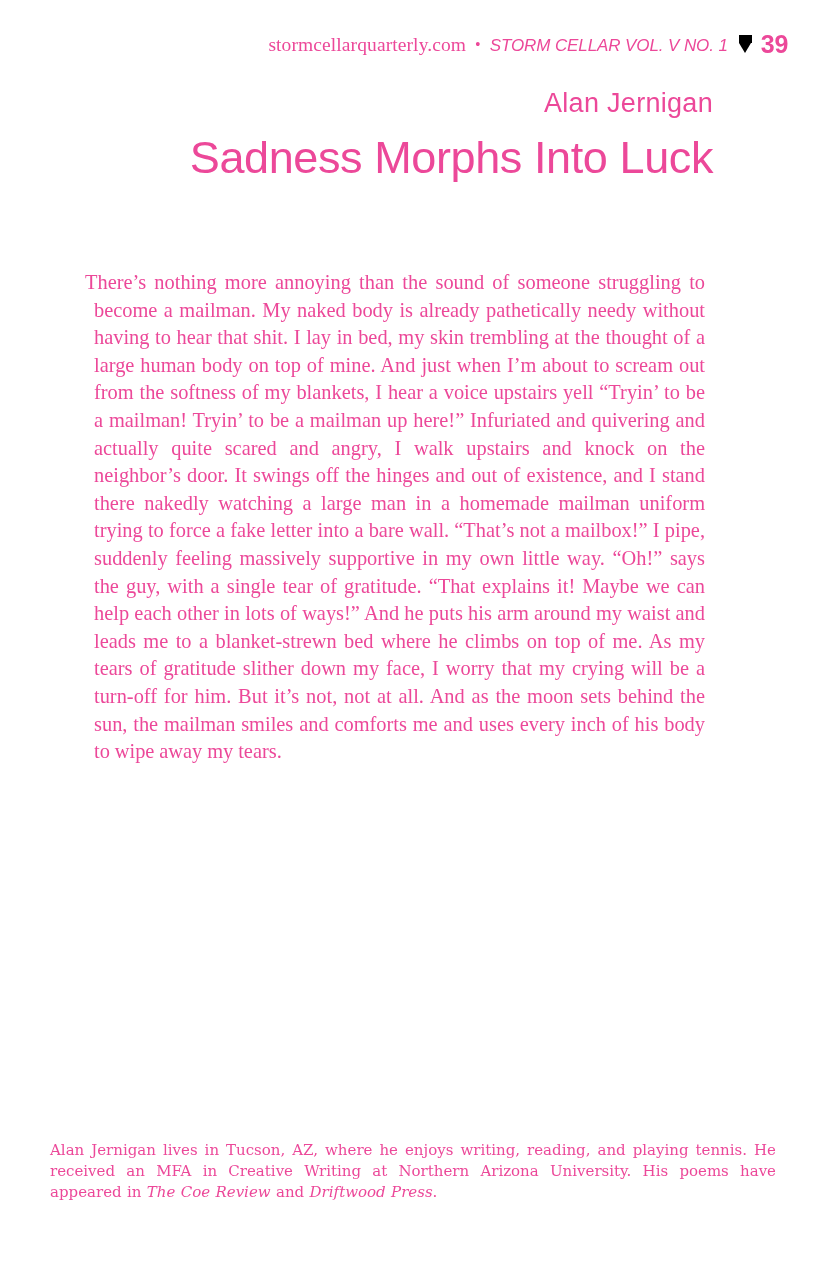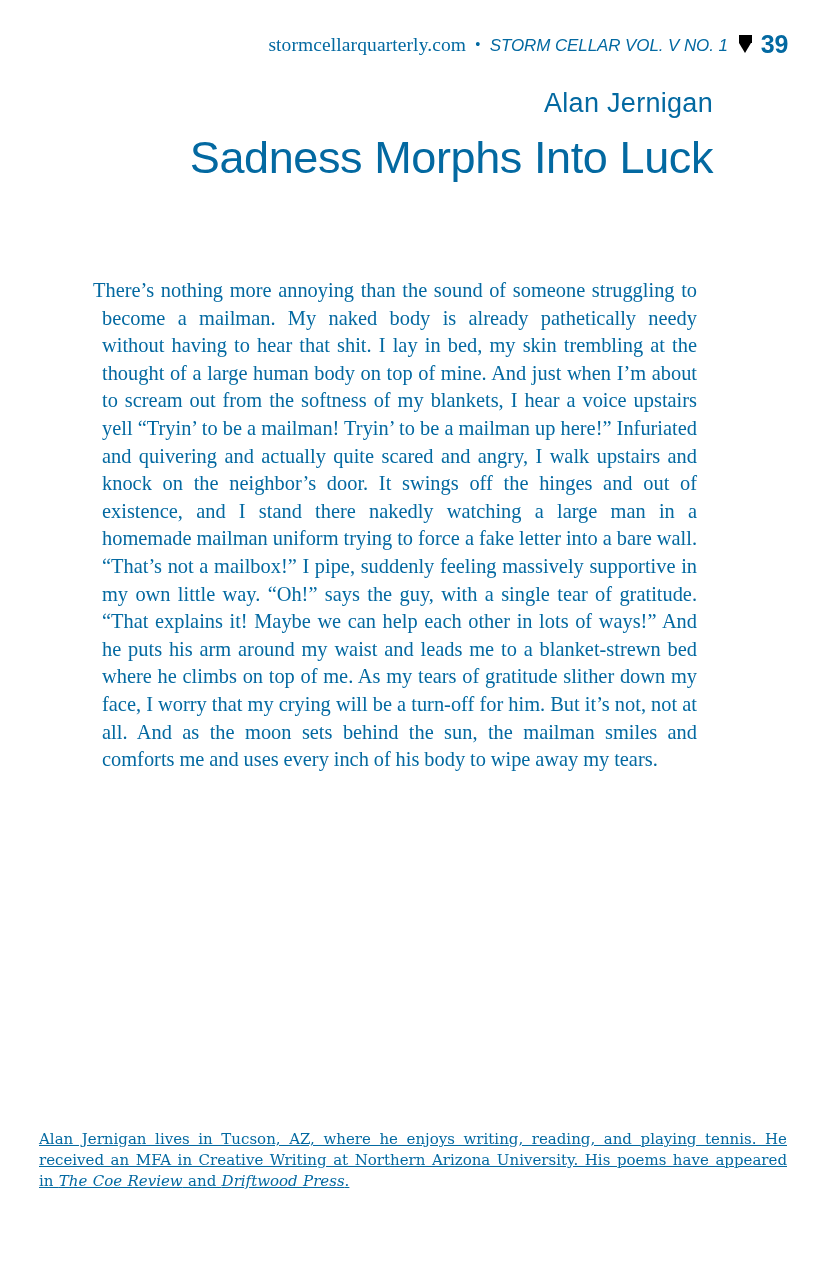--- a/index.html
+++ b/index.html
@@ -7,21 +7,21 @@
     padding: 0;
     background: #ffffff;
   }
 
   .page {
     position: relative;
     width: 826px;
     height: 1275px;
     background: #ffffff;
     overflow: hidden;
-    color: #0369a1;
+    color: #ec4899;
     font-family: "Liberation Serif", serif;
   }
 
   
   .running-header {
     position: absolute;
     top: 30px;
     left: 0;
     width: 788px;
     text-align: right;
@@ -120,47 +120,46 @@
 
   
   .body-column {
     position: absolute;
     top: 261px;
     left: 77px;
     width: 636px;
   }
 
   .body-paragraph {
-    margin: 16px;
+    margin: 8px;
     font-family: "Liberation Serif", serif;
     font-size: 20.4px;
     line-height: 27.6px;
     text-align: justify;
     text-indent: -9px;
     padding-left: 9px;
     hyphens: none;
     word-spacing: -0.2px;
   }
 
   
   .bio-block {
     position: absolute;
     left: 38px;
     top: 1128px;
     width: 750px;
   }
 
   .bio-text {
-    margin: 1px;
+    margin: 12px;
     font-family: "DejaVu Serif", serif;
     font-size: 15px;
     line-height: 21px;
     text-align: justify;
     word-spacing: 0.6px;
-    text-decoration: underline;
   }
 
   .bio-text em {
     font-style: italic;
   }
 </style>
 </head>
 <body>
 
 <div class="page">

